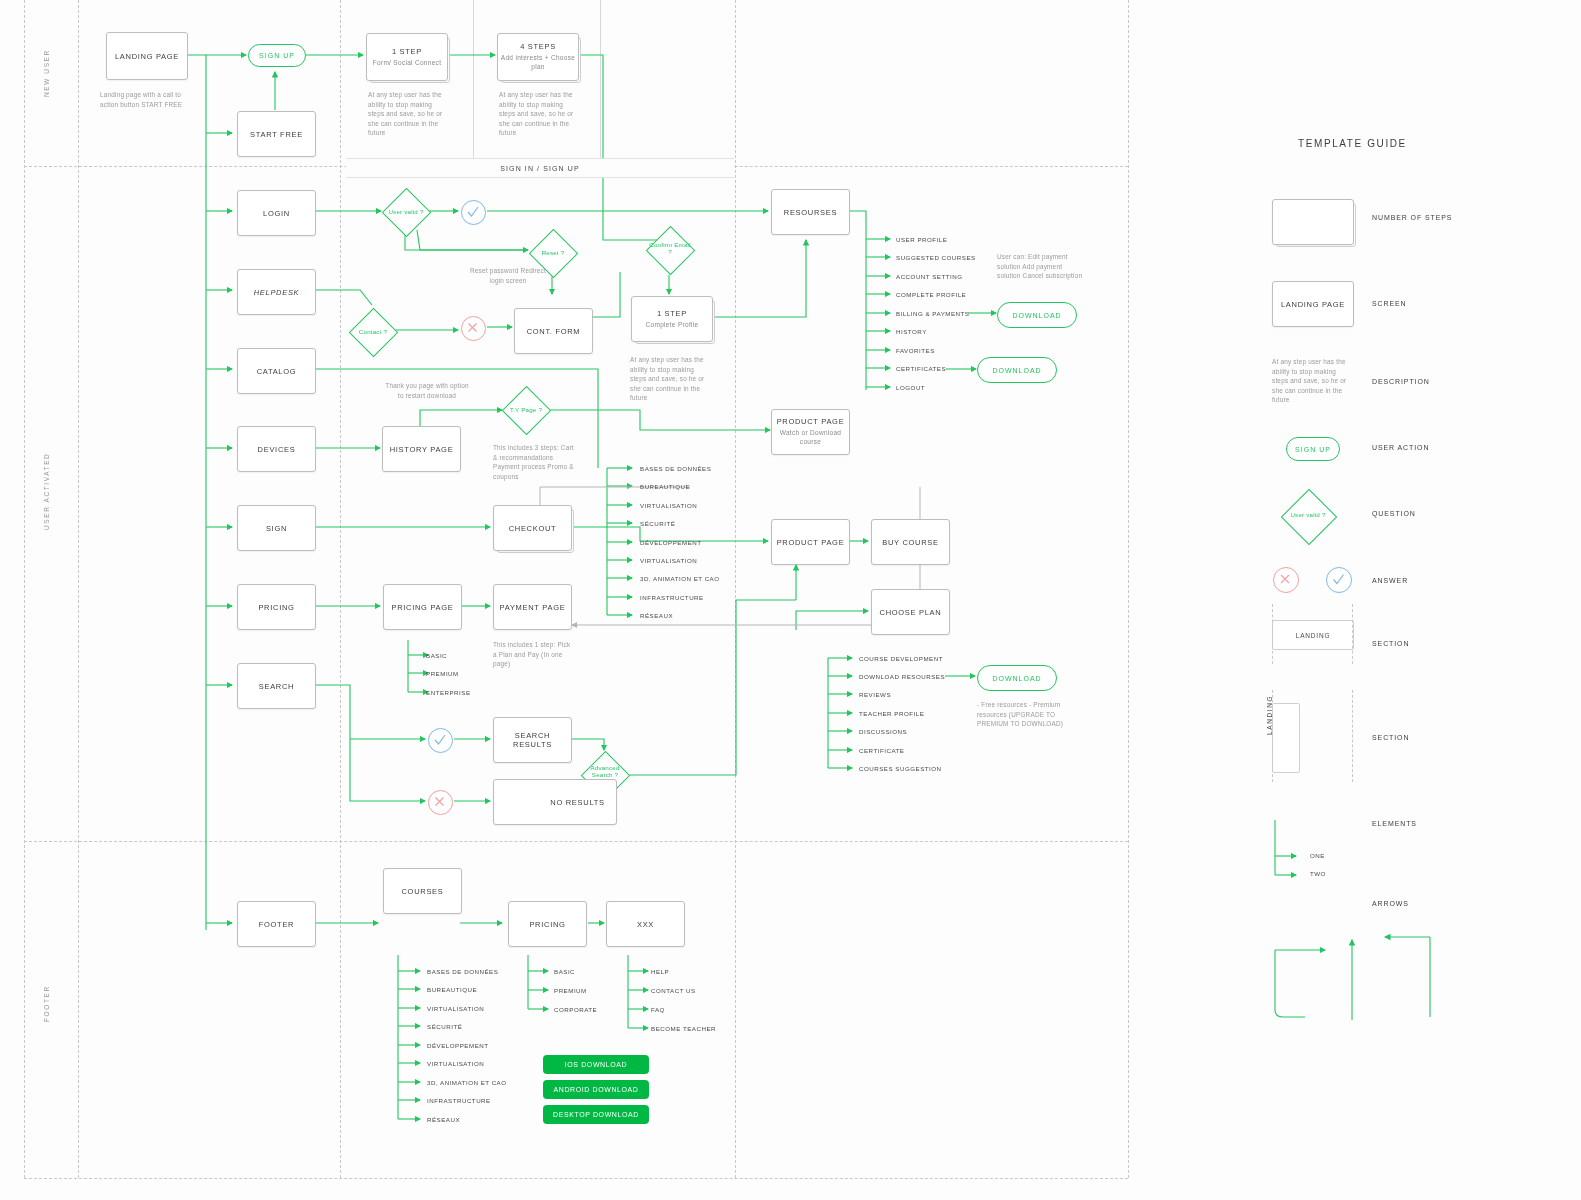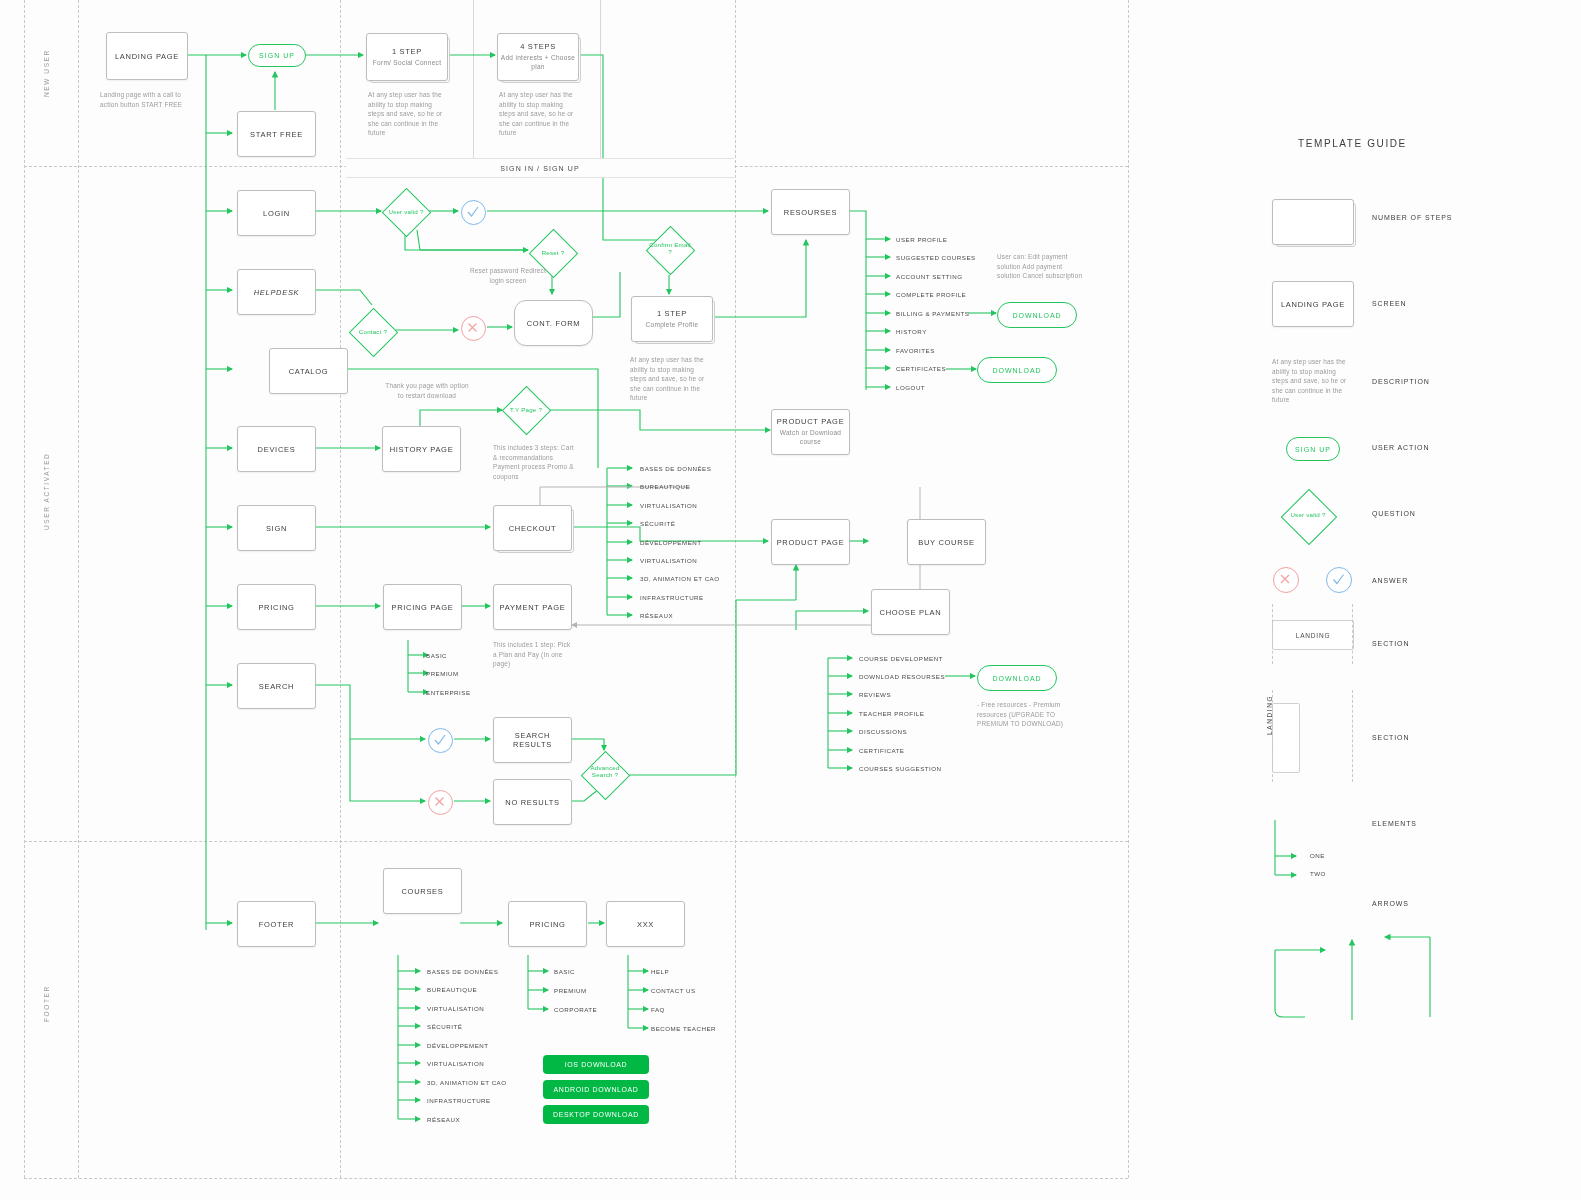--- a/index.html
+++ b/index.html
@@ -250,21 +250,21 @@
   <div class="signbar" style="left:346px;top:158px;width:388px;height:18px;">
     <span>SIGN IN / SIGN UP</span>
   </div>
 
   <div class="node" style="left:237px;top:190px;width:77px;height:44px;">
     <span class="inner">LOGIN</span>
     </div>
   <div class="node" style="left:237px;top:269px;width:77px;height:44px;font-style:italic;">
     <span class="inner">HELPDESK</span>
     </div>
-  <div class="node" style="left:237px;top:348px;width:77px;height:44px;margin-left:32px;">
+  <div class="node" style="left:237px;top:348px;width:77px;height:44px;">
     <span class="inner">CATALOG</span>
     </div>
   <div class="node" style="left:237px;top:426px;width:77px;height:44px;">
     <span class="inner">DEVICES</span>
     </div>
   <div class="node" style="left:237px;top:505px;width:77px;height:44px;">
     <span class="inner">SIGN</span>
     </div>
   <div class="node" style="left:237px;top:584px;width:77px;height:44px;">
     <span class="inner">PRICING</span>
@@ -306,21 +306,21 @@
   <svg width="40" height="40" style="left:428px;top:728px;">
     <path d="M7,12 L10.5,16 L17,7" fill="none" stroke="#7fb8e8" stroke-width="1.2"></path>
   </svg>
   <div class="circ red" style="left:428px;top:790px;width:23px;height:23px;"></div>
   <svg width="40" height="40" style="left:428px;top:790px;">
     <path d="M7.5,7.5 L15.5,15.5 M15.5,7.5 L7.5,15.5" stroke="#f3a0a0" stroke-width="1.2"></path>
   </svg>
 
   <div class="txt" style="left:468px;top:266px;width:80px;text-align:center;">Reset password Redirect login screen</div>
 
-  <div class="node" style="left:514px;top:300px;width:77px;height:44px;border-radius:12px;">
+  <div class="node" style="left:514px;top:308px;width:77px;height:44px;">
     <span class="inner">CONT. FORM</span>
     </div>
 
   <div class="node" style="left:771px;top:189px;width:77px;height:44px;">
     <span class="inner">RESOURSES</span>
     </div>
 
   <div class="stackbox" style="left:631px;top:296px;width:80px;height:44px;">
     <div class="shadow1"></div>
     <div class="node" style="left:0;top:0;width:80px;height:44px;flex-direction:column;">
@@ -347,32 +347,32 @@
     <span class="inner">PRICING PAGE</span>
     </div>
   <div class="node" style="left:493px;top:584px;width:77px;height:44px;">
     <span class="inner">PAYMENT PAGE</span>
     </div>
   <div class="txt" style="left:493px;top:640px;width:82px;">This includes 1 step: Pick a Plan and Pay (In one page)</div>
 
   <div class="node" style="left:493px;top:717px;width:77px;height:44px;">
     <span class="inner">SEARCH RESULTS</span>
     </div>
-  <div class="node" style="left:493px;top:779px;width:77px;height:44px;">
+  <div class="node" style="left:493px;top:779px;width:77px;height:44px;padding-left:45px;">
     <span class="inner">NO RESULTS</span>
     </div>
 
   <div class="node" style="left:771px;top:409px;width:77px;height:44px;flex-direction:column;">
     <span>PRODUCT PAGE</span>
     <span class="sub">Watch or Download course</span>
   </div>
   <div class="node" style="left:771px;top:519px;width:77px;height:44px;">
     <span class="inner">PRODUCT PAGE</span>
     </div>
-  <div class="node" style="left:871px;top:519px;width:77px;height:44px;margin-left:36px;">
+  <div class="node" style="left:871px;top:519px;width:77px;height:44px;">
     <span class="inner">BUY COURSE</span>
     </div>
   <div class="node" style="left:871px;top:589px;width:77px;height:44px;">
     <span class="inner">CHOOSE PLAN</span>
     </div>
 
   <div class="node" style="left:383px;top:868px;width:77px;height:44px;">
     <span class="inner">COURSES</span>
     </div>
   <div class="node" style="left:508px;top:901px;width:77px;height:44px;">

